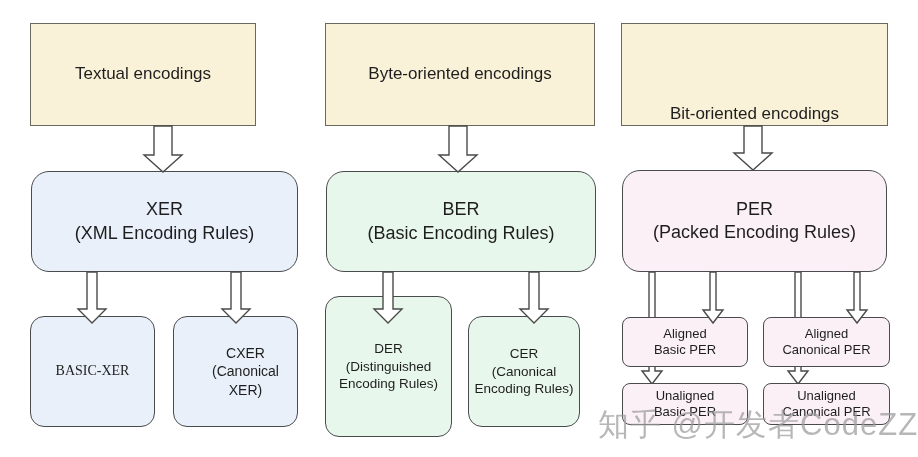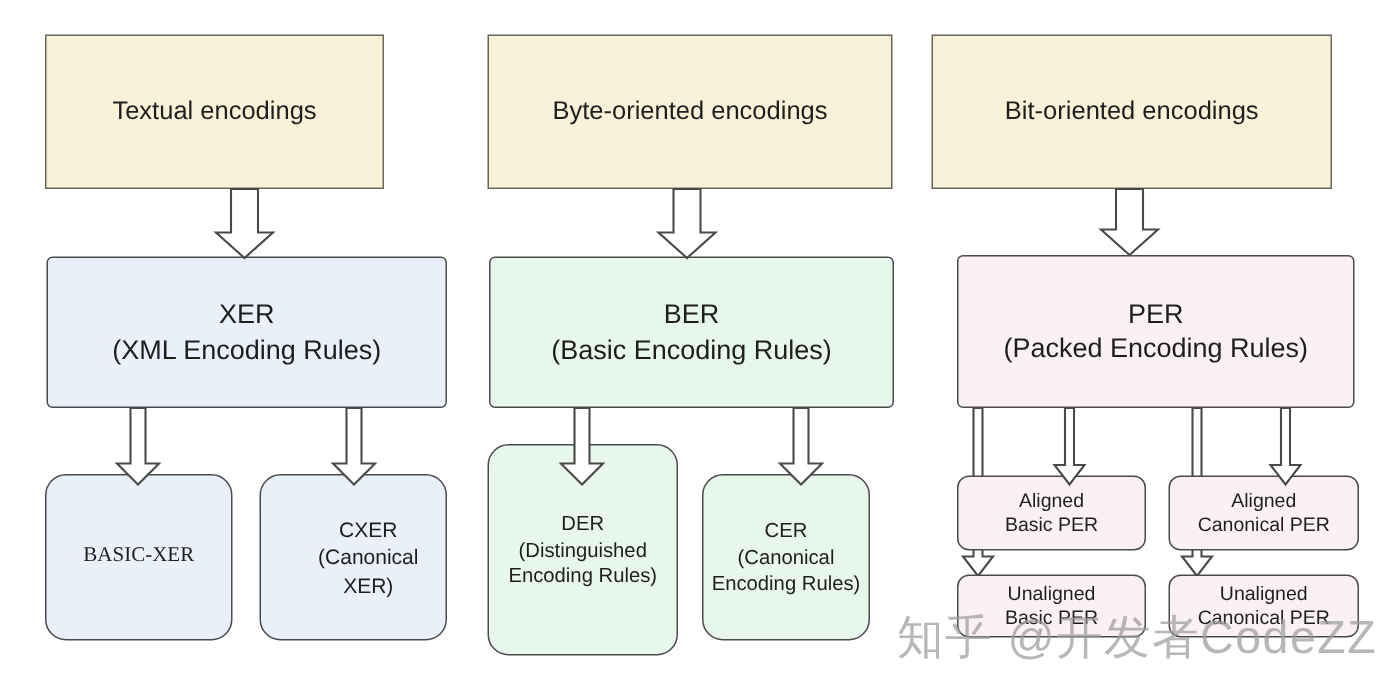--- a/index.html
+++ b/index.html
@@ -27,37 +27,37 @@
     z-index: 1;
     line-height: 1.3;
   }
   .top-box {
     border: 1.6px solid var(--top-border, #6b695e);
     background: var(--top-fill, #faf2d8);
     font-size: 17px;
   }
   .main-box {
     border: 1.6px solid var(--box-border, #4a4b4f);
-    border-radius: 4px;
+    border-radius: 18px;
     font-size: 18px;
   }
   .child-box {
     border: 1.4px solid var(--box-border, #4a4b4f);
     border-radius: 14px;
     font-size: 14px;
   }
   .small-box {
     border: 1.4px solid var(--box-border, #4a4b4f);
     border-radius: 8px;
     font-size: 13px;
     line-height: 1.25;
   }
   .fill-blue  { background: var(--xer-fill, #e9f0fa); }
   .fill-green { background: var(--ber-fill, #e8f7eb); }
-  .fill-pink  { background: var(--per-fill, #fcf0f7); margin-left: 16px; }
+  .fill-pink  { background: var(--per-fill, #fcf0f7); }
   svg.arrow-layer {
     position: absolute;
     left: 0; top: 0;
     width: 918px; height: 457px;
     pointer-events: none;
   }
   svg.under { z-index: 0; }
   svg.over  { z-index: 2; }
   .watermark {
     position: absolute;
@@ -108,21 +108,21 @@
     <div>DER</div>
     <div>(Distinguished</div>
     <div>Encoding Rules)</div>
   </div>
   <div class="box child-box fill-green" style="left:468px; top:316px; width:112px; height:111px; font-size:13.5px;">
     <div>CER</div>
     <div>(Canonical</div>
     <div>Encoding Rules)</div>
   </div>
 
-  <div class="box top-box" style="left:621px; top:23px; width:267px; height:103px;">
+  <div class="box top-box" style="left:621px; top:23px; width:267px; height:103px;justify-content:flex-end;">
     <div>Bit-oriented encodings</div>
   </div>
   <div class="box main-box fill-pink" style="left:622px; top:170px; width:265px; height:102px;">
     <div>PER</div>
     <div>(Packed Encoding Rules)</div>
   </div>
   <div class="box small-box fill-pink" style="left:622px; top:317px; width:126px; height:50px;">
     <div>Aligned</div>
     <div>Basic PER</div>
   </div>

